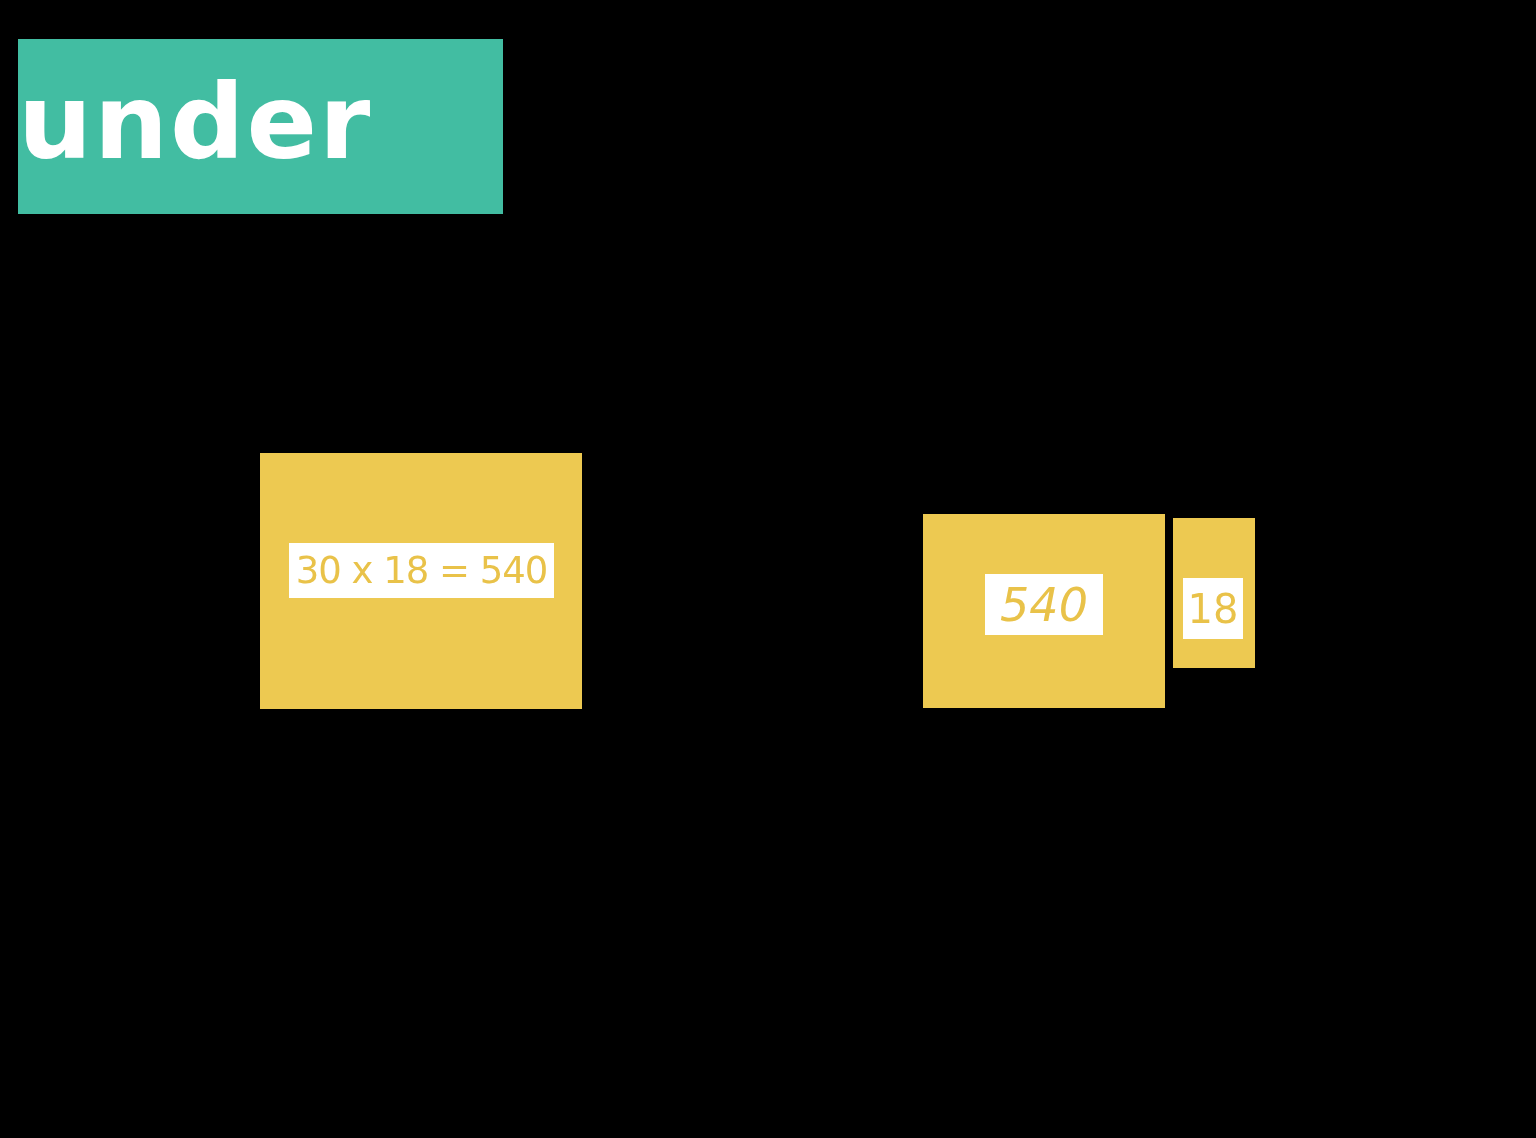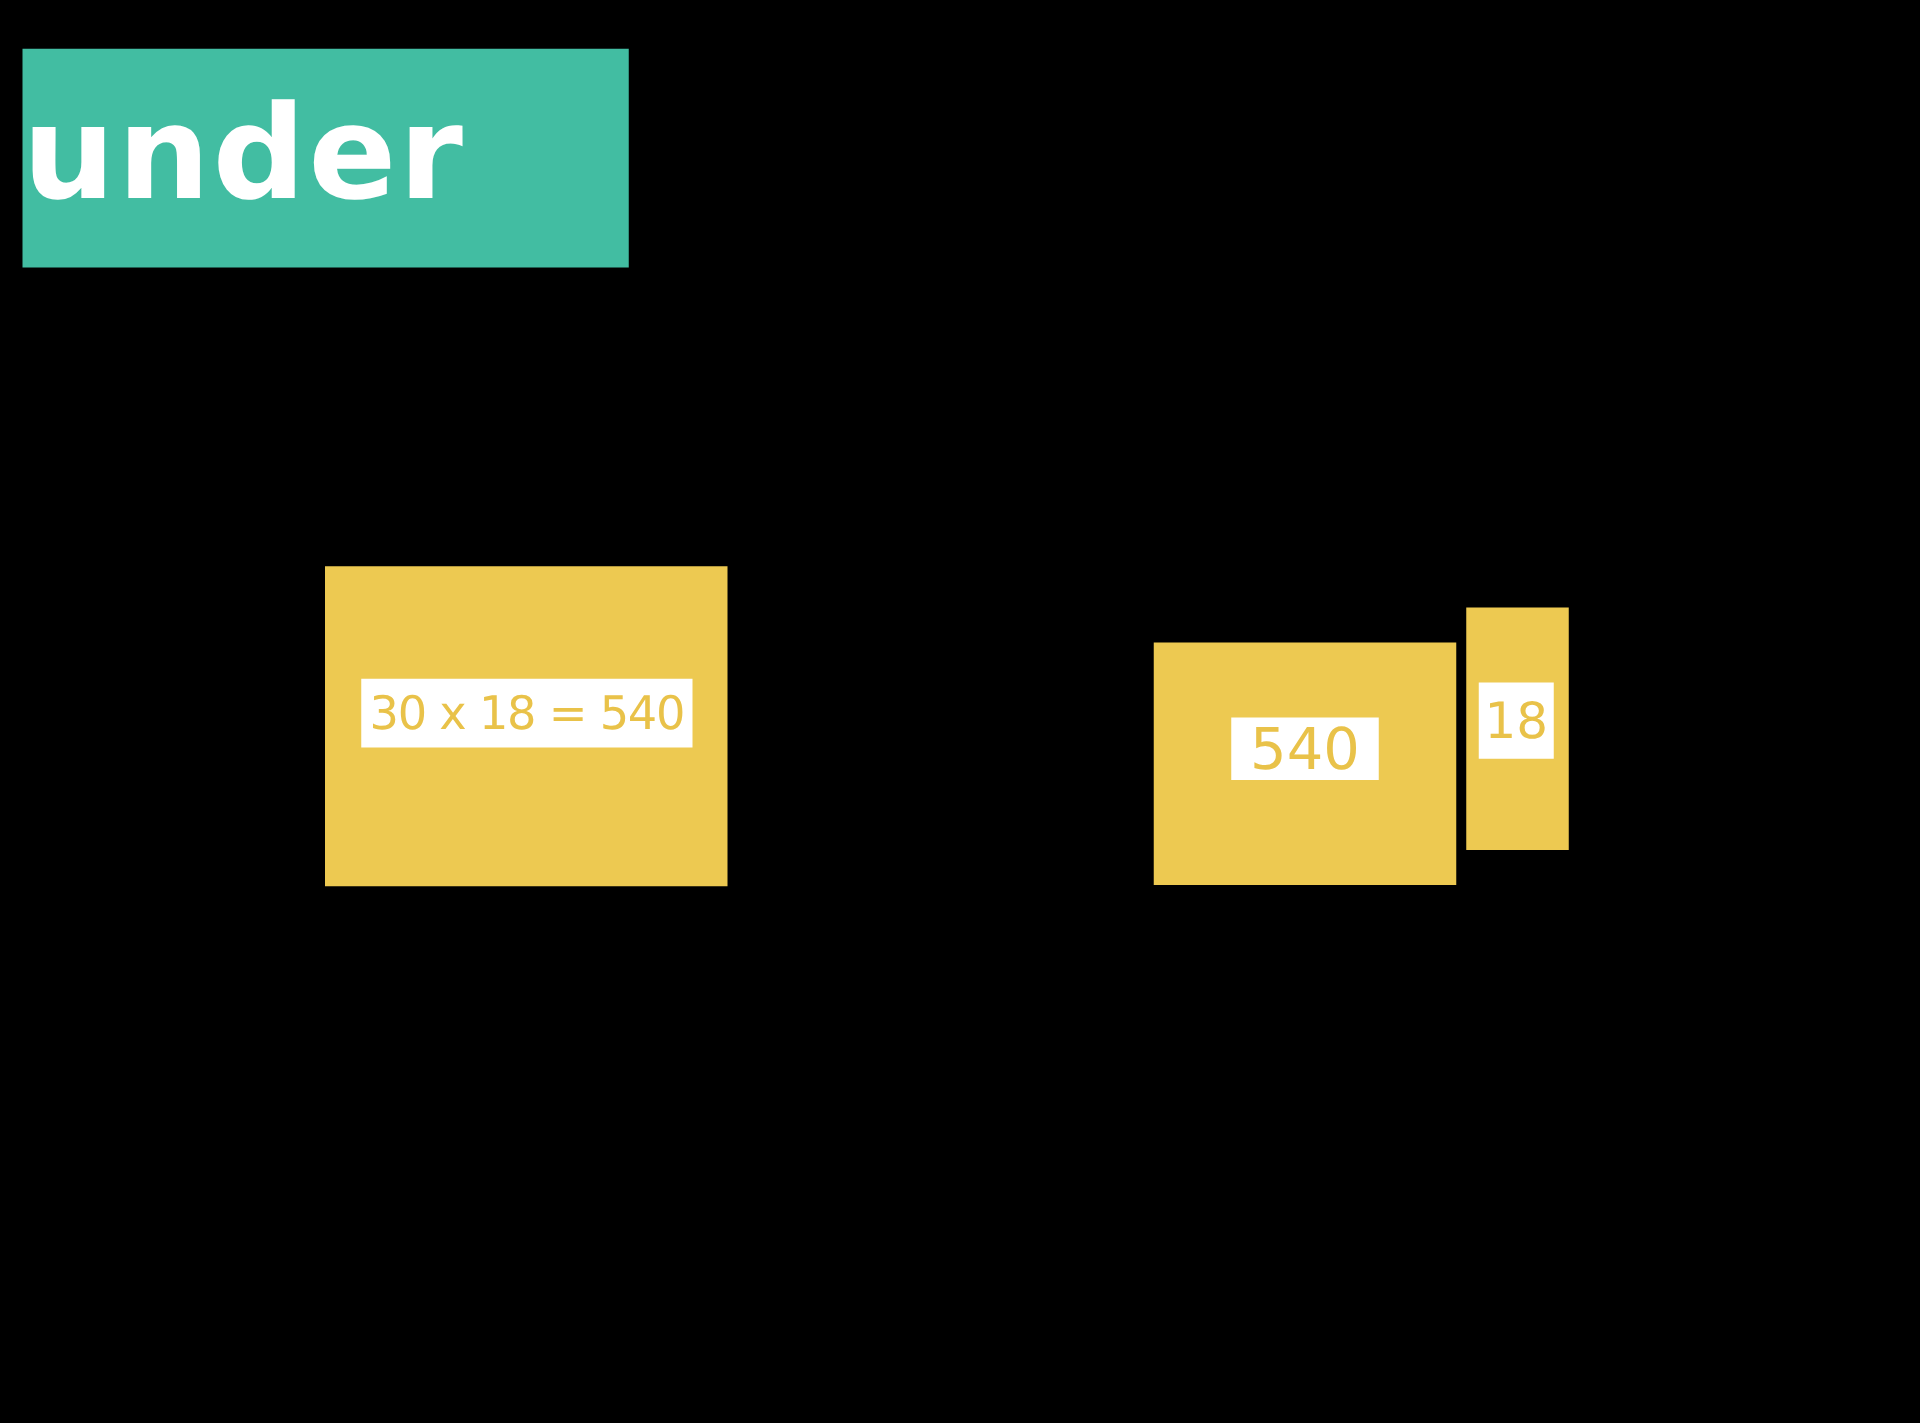--- a/index.html
+++ b/index.html
@@ -41,38 +41,39 @@
     font-weight: bold;
     letter-spacing: 2px;
     padding-bottom: 10px;
   }
   .block {
     position: absolute;
     background: var(--block-fill);
   }
   .block-left   { left: 260px;  top: 453px; width: 322px; height: 256px; }
   .block-total  { left: 923px;  top: 514px; width: 242px; height: 194px; }
-  .block-factor { left: 1173px; top: 486px; width: 82px;  height: 194px; }
+  .block-factor { left: 1173px; top: 518px; width: 82px;  height: 150px; }
   .label {
     position: absolute;
     background: var(--label-bg);
     color: var(--label-text);
     display: flex;
     align-items: center;
     justify-content: center;
     white-space: nowrap;
   }
   .label-equation {
     left: 29px; top: 90px; width: 265px; height: 55px;
     font-size: 37px;
     letter-spacing: -1px;
   }
   .label-total {
-    left: 62px; top: 60px; width: 118px; height: 50px;
+    left: 62px; top: 60px; width: 118px; height: 61px;
     font-size: 46px;
+    font-style: italic;
   }
   .label-factor {
     left: 10px; top: 60px; width: 60px; height: 61px;
     font-size: 40px;
   }
 </style>
 </head>
 <body>
 
 <div class="slide">

